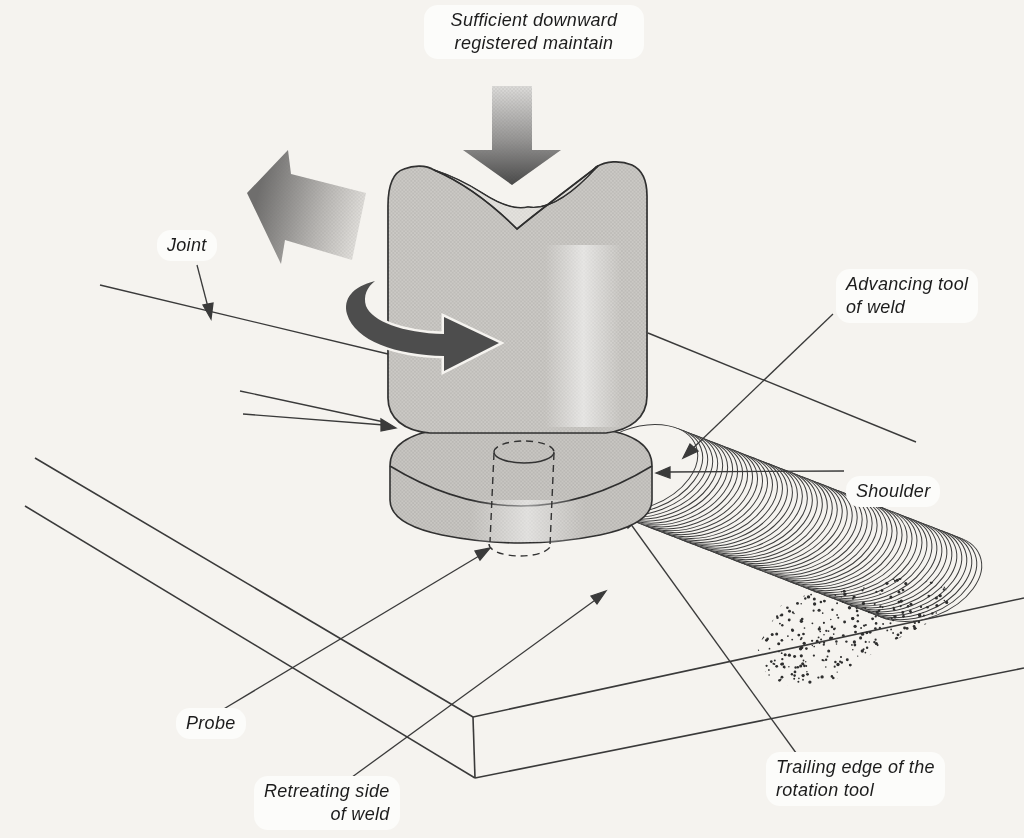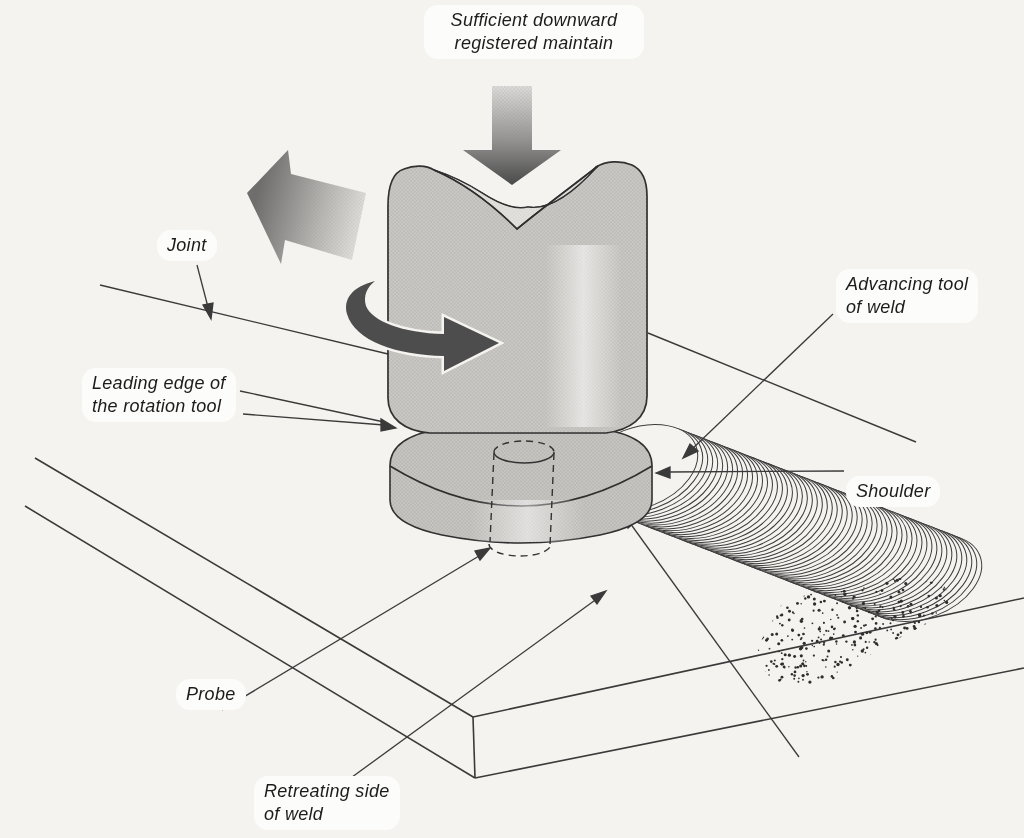--- a/index.html
+++ b/index.html
@@ -647,37 +647,37 @@
 
 <div class="bubble center" style="left:424px;top:5px;width:200px;">
   <div>Sufficient downward</div>
   <div>registered maintain</div>
 </div>
 
 <div class="bubble" style="left:157px;top:230px;">
   <div>Joint</div>
 </div>
 
-<div class="bubble" style="left:82px;top:368px;">
-  <div>Leading edge of</div>
-  <div>the rotation tool</div>
-</div>
 
 <div class="bubble" style="left:836px;top:269px;">
   <div>Advancing tool</div>
   <div>of weld</div>
 </div>
 
 <div class="bubble" style="left:846px;top:476px;">
   <div>Shoulder</div>
 </div>
 
-<div class="bubble" style="left:176px;top:679px;">
+<div class="bubble" style="left:176px;top:708px;">
   <div>Probe</div>
 </div>
 
-<div class="bubble" style="left:254px;top:776px;">
+<div class="bubble" style="left:254px;top:776px;text-align:right;">
   <div>Retreating side</div>
   <div>of weld</div>
 </div>
 
+<div class="bubble" style="left:766px;top:752px;">
+  <div>Trailing edge of the</div>
+  <div>rotation tool</div>
+</div>
 
 </div>
 
 </body></html>

